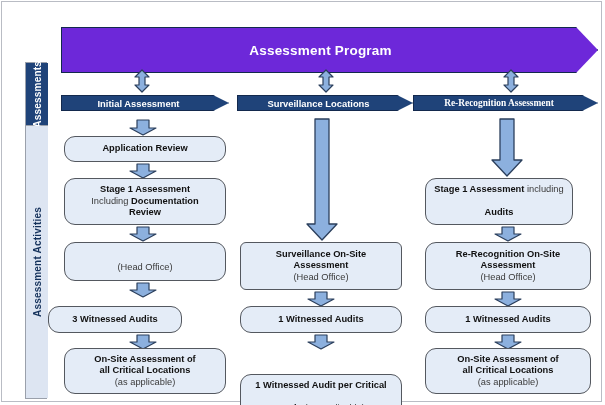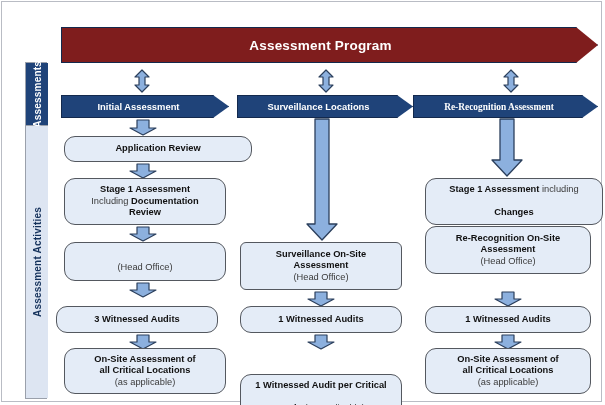--- a/index.html
+++ b/index.html
@@ -19,33 +19,33 @@
             display:flex;align-items:center;justify-content:center;}
   .rail-seg span{writing-mode:vertical-rl;transform:rotate(180deg);
                  font-weight:bold;font-size:10px;letter-spacing:.2px;
                  white-space:nowrap;}
   .rail-top{top:0;height:63px;background:#1f4379;border-bottom:1px solid #9aa0ab;}
   .rail-top span{color:#ffffff;}
   .rail-bot{top:63px;height:272px;background:#dde5f2;}
   .rail-bot span{color:#15325c;}
 
   
-  .banner{position:absolute;left:61px;top:27px;width:537px;height:36px;
-          background:#7f1d1d;border:1px solid #13294d;box-sizing:border-box;
+  .banner{position:absolute;left:61px;top:27px;width:537px;height:46px;
+          background:#6d28d9;border:1px solid #13294d;box-sizing:border-box;
           clip-path:polygon(0 0, calc(100% - 22px) 0, 100% 50%, calc(100% - 22px) 100%, 0 100%);
           display:flex;align-items:center;justify-content:center;}
   .banner span{color:#ffffff;font-weight:bold;font-size:13.5px;
                padding-right:18px;letter-spacing:.2px;}
 
   
   .dbl{position:absolute;width:18px;height:24px;}
   .dbl svg{display:block;}
 
   
-  .phase{position:absolute;top:95px;height:23px;
+  .phase{position:absolute;top:95px;height:16px;
          background:#1f4379;border:1px solid #13294d;box-sizing:border-box;
          clip-path:polygon(0 0, calc(100% - 16px) 0, 100% 50%, calc(100% - 16px) 100%, 0 100%);
          display:flex;align-items:center;justify-content:center;}
   .phase span{color:#ffffff;font-weight:bold;font-size:9.4px;
               padding-right:13px;white-space:nowrap;letter-spacing:0;}
 
   
   .box{position:absolute;background:#e4ecf7;border:1.1px solid #54585f;
        border-radius:11px;box-sizing:border-box;
        display:flex;align-items:center;justify-content:center;
@@ -101,21 +101,21 @@
   </div>
   <div class="phase" style="left:413px;width:185px;font-family:Liberation Serif, serif;">
     <span>Re-Recognition Assessment</span>
   </div>
 
   <div class="conn" style="left:128px;top:119px;">
     <svg width="30" height="17" viewBox="0 0 30 17">
       <polygon points="9,1 21,1 21,9 28,9 15,16 2,9 9,9" fill="#8cb0de" stroke="#2b3f5c" stroke-width="1.2" stroke-linejoin="round"></polygon>
     </svg>
   </div>
-  <div class="box" style="left:64px;top:136px;width:188px;height:26px;">
+  <div class="box" style="left:64px;top:136px;width:162px;height:26px;">
     <div class="t"><span>Application Review</span></div>
   </div>
 
   <div class="conn" style="left:128px;top:163px;">
     <svg width="30" height="16" viewBox="0 0 30 16">
       <polygon points="9,1 21,1 21,8 28,8 15,15 2,8 9,8" fill="#8cb0de" stroke="#2b3f5c" stroke-width="1.2" stroke-linejoin="round"></polygon>
     </svg>
   </div>
   <div class="box" style="left:64px;top:178px;width:162px;height:47px;">
     <div class="t">
@@ -135,21 +135,21 @@
       <br>
       <span class="reg">(Head Office)</span>
     </div>
   </div>
 
   <div class="conn" style="left:128px;top:282px;">
     <svg width="30" height="16" viewBox="0 0 30 16">
       <polygon points="9,1 21,1 21,8 28,8 15,15 2,8 9,8" fill="#8cb0de" stroke="#2b3f5c" stroke-width="1.2" stroke-linejoin="round"></polygon>
     </svg>
   </div>
-  <div class="box" style="left:56px;top:306px;width:162px;height:27px;">
+  <div class="box" style="left:48px;top:306px;width:134px;height:27px;">
     <div class="t"><span>3 Witnessed Audits</span></div>
   </div>
 
   <div class="conn" style="left:128px;top:334px;">
     <svg width="30" height="16" viewBox="0 0 30 16">
       <polygon points="9,1 21,1 21,8 28,8 15,15 2,8 9,8" fill="#8cb0de" stroke="#2b3f5c" stroke-width="1.2" stroke-linejoin="round"></polygon>
     </svg>
   </div>
   <div class="box" style="left:64px;top:348px;width:162px;height:46px;">
     <div class="t">
@@ -192,34 +192,34 @@
       <br>
       <span>Cycle </span><span class="reg">(as applicable)</span>
     </div>
   </div>
 
   <div class="conn" style="left:490px;top:118px;">
     <svg width="34" height="60" viewBox="0 0 34 60">
       <polygon points="10,1 24,1 24,42 32,42 17,58 2,42 10,42" fill="#8cb0de" stroke="#2b3f5c" stroke-width="1.3" stroke-linejoin="round"></polygon>
     </svg>
   </div>
-  <div class="box" style="left:425px;top:178px;width:178px;height:47px;">
+  <div class="box" style="left:425px;top:178px;width:148px;height:47px;">
     <div class="t">
       <span>Stage 1 Assessment </span><span class="reg">including</span><br>
       <br>
-      <span>Changes</span>
+      <span>Audits</span>
     </div>
   </div>
 
   <div class="conn" style="left:493px;top:226px;">
     <svg width="30" height="16" viewBox="0 0 30 16">
       <polygon points="9,1 21,1 21,8 28,8 15,15 2,8 9,8" fill="#8cb0de" stroke="#2b3f5c" stroke-width="1.2" stroke-linejoin="round"></polygon>
     </svg>
   </div>
-  <div class="box" style="left:425px;top:226px;width:166px;height:48px;">
+  <div class="box" style="left:425px;top:242px;width:166px;height:48px;">
     <div class="t">
       <span>Re-Recognition On-Site</span><br>
       <span>Assessment</span><br>
       <span class="reg">(Head Office)</span>
     </div>
   </div>
 
   <div class="conn" style="left:493px;top:291px;">
     <svg width="30" height="16" viewBox="0 0 30 16">
       <polygon points="9,1 21,1 21,8 28,8 15,15 2,8 9,8" fill="#8cb0de" stroke="#2b3f5c" stroke-width="1.2" stroke-linejoin="round"></polygon>

